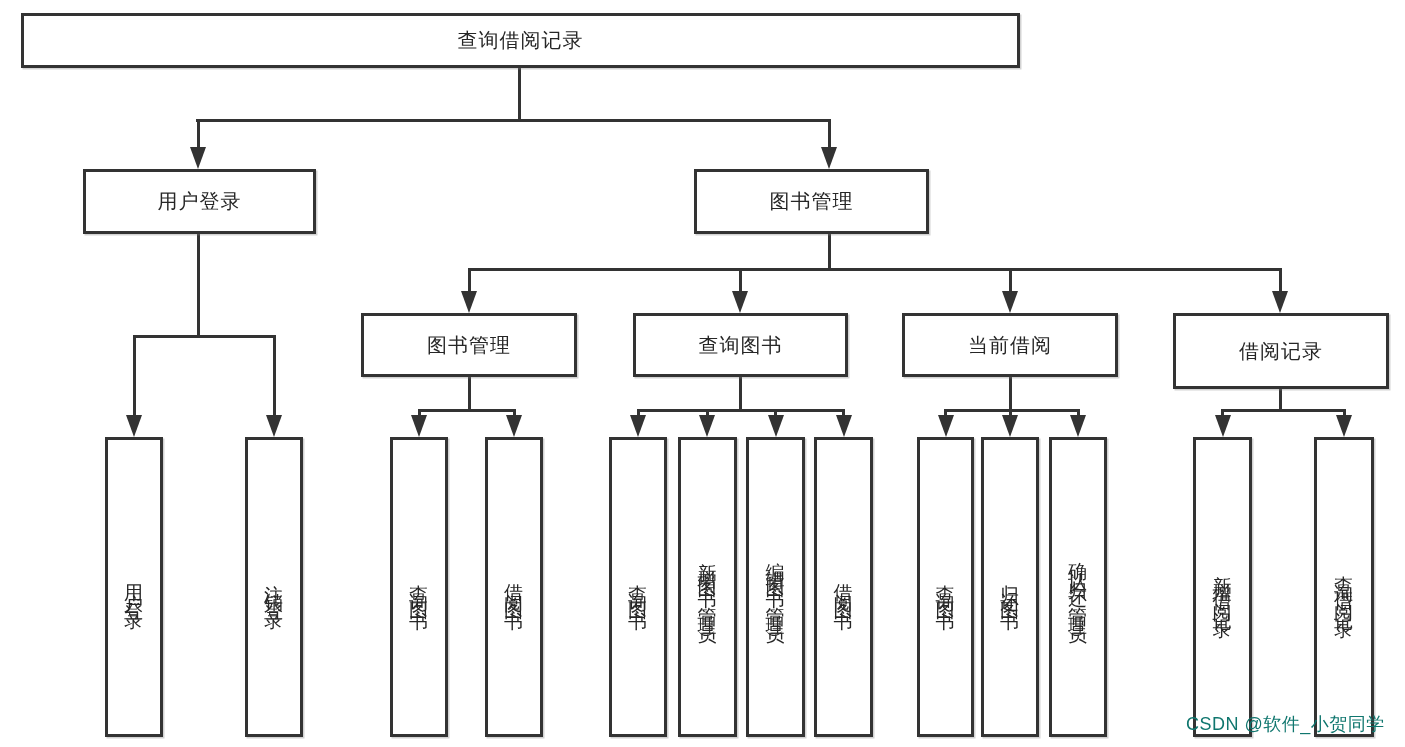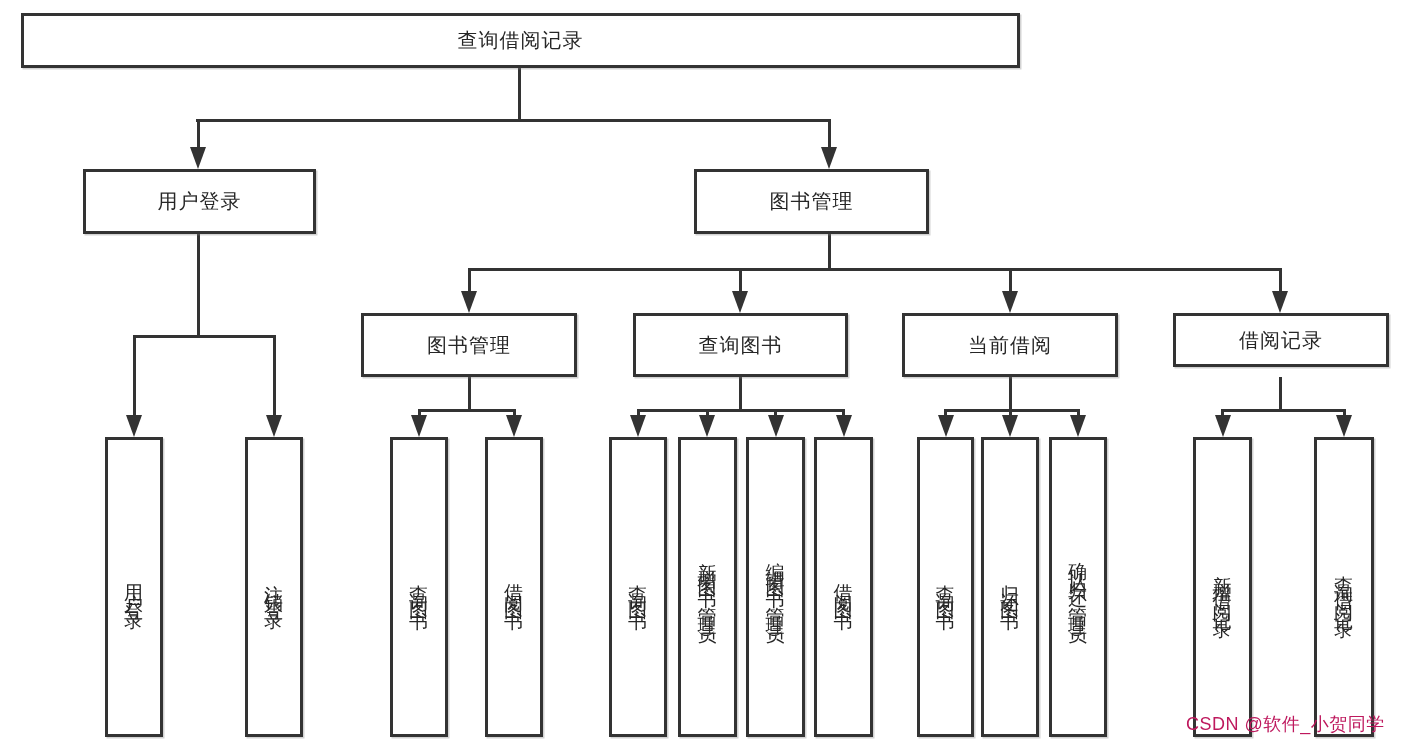--- a/index.html
+++ b/index.html
@@ -23,21 +23,21 @@
   }
   .h-line{position:absolute;height:3px;background:#333333;z-index:1;}
   .v-line{position:absolute;width:3px;background:#333333;z-index:1;}
   .arrow{
     position:absolute;width:0;height:0;z-index:1;
     border-left:8px solid transparent;border-right:8px solid transparent;
     border-top:22px solid #333333;
   }
   .watermark{
     position:absolute;left:1186px;top:712px;z-index:3;
-    font-size:18px;color:#be185d;letter-spacing:.5px;white-space:nowrap;
+    font-size:18px;color:#0f766e;letter-spacing:.5px;white-space:nowrap;
   }
 </style>
 </head>
 <body>
 
 <div class="stage">
 
   <div class="box" style="left:21px;top:13px;width:999px;height:55px">
     <span>查询借阅记录</span>
   </div>
@@ -51,21 +51,21 @@
 
   <div class="box" style="left:361px;top:313px;width:216px;height:64px">
     <span>图书管理</span>
   </div>
   <div class="box" style="left:633px;top:313px;width:215px;height:64px">
     <span>查询图书</span>
   </div>
   <div class="box" style="left:902px;top:313px;width:216px;height:64px">
     <span>当前借阅</span>
   </div>
-  <div class="box" style="left:1173px;top:313px;width:216px;height:54px">
+  <div class="box" style="left:1173px;top:313px;width:216px;height:76px">
     <span>借阅记录</span>
   </div>
 
   <div class="vbox" style="left:105px;top:437px;width:58px;height:300px">
     <span>用户登录</span>
   </div>
   <div class="vbox" style="left:245px;top:437px;width:58px;height:300px">
     <span>注销登录</span>
   </div>
 

